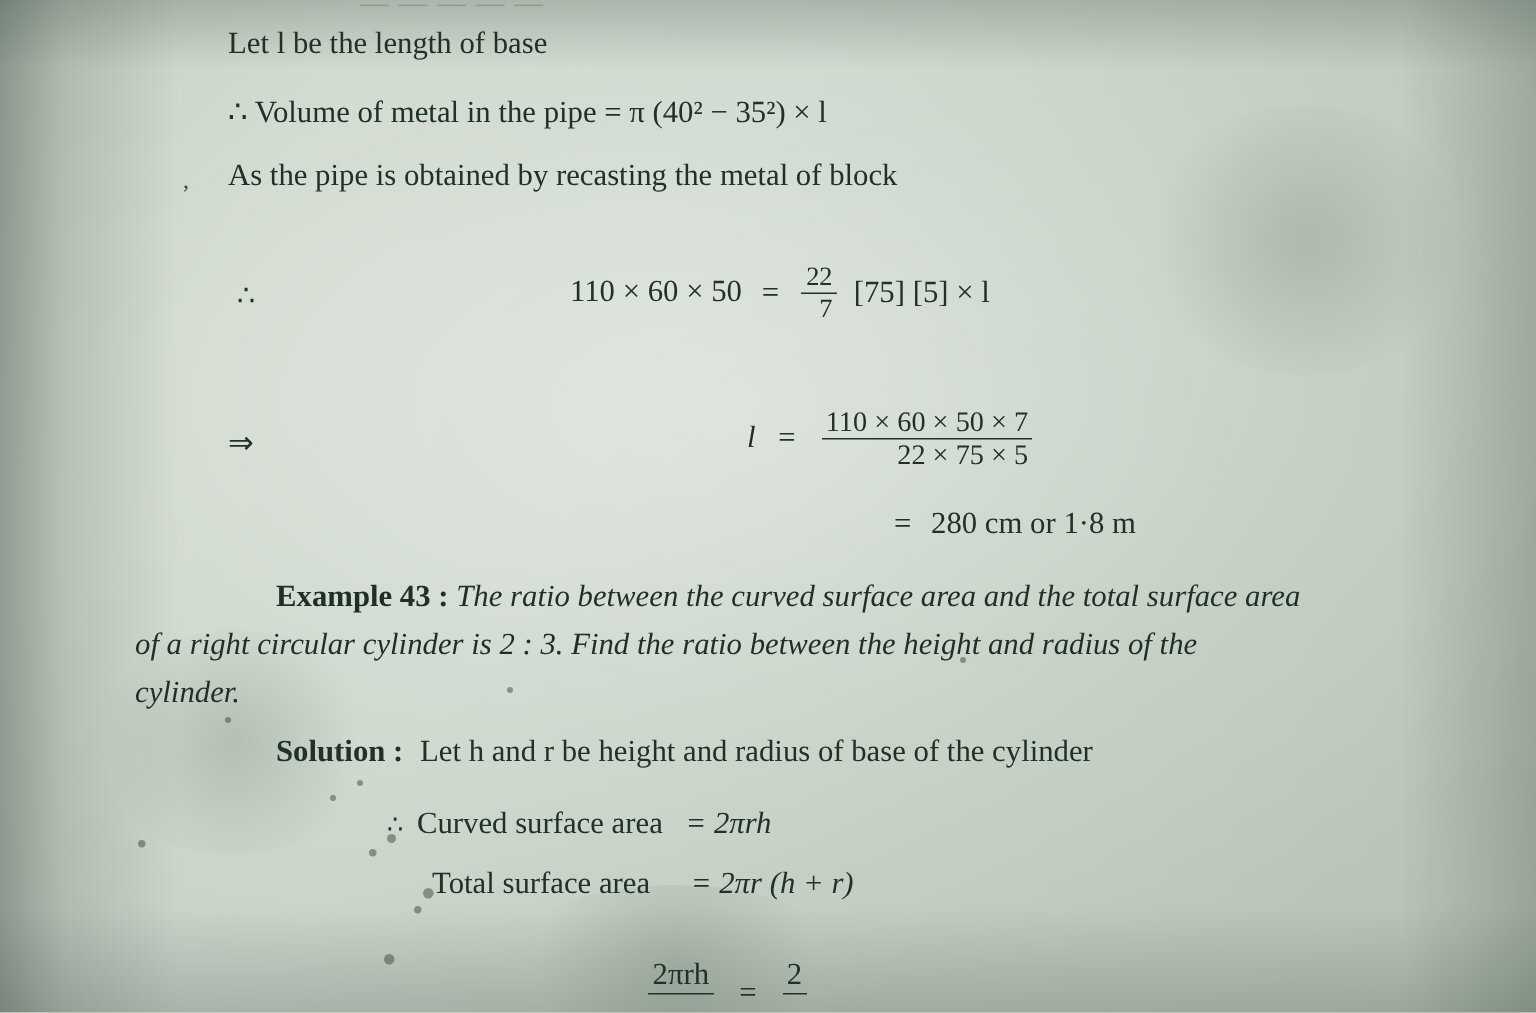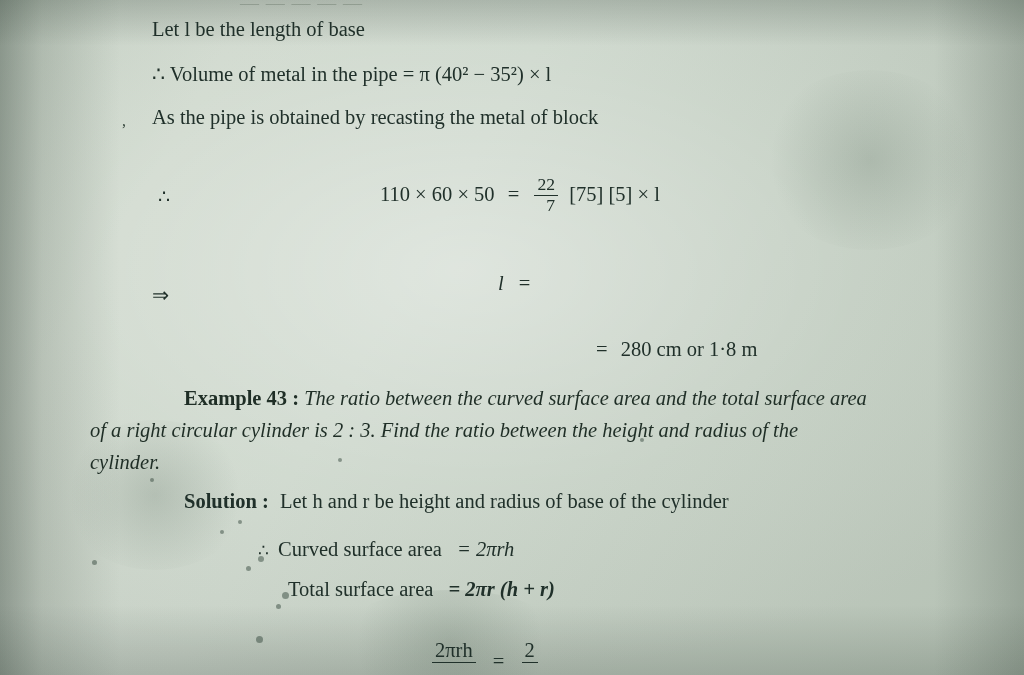--- a/index.html
+++ b/index.html
@@ -176,20 +176,22 @@
       </span>
       <span style="margin-left:4px;">[75] [5] × l</span>
     </div>
 
     <div class="line" style="left:152px; top:283px;">⇒</div>
 
     <div class="line" style="left:498px; top:272px;">
       <span class="ital">l</span>
       <span style="margin:0 10px;">=</span>
       <span class="frac">
+        <span class="num" style="font-size:0.92em;">110 × 60 × 50 × 7</span>
+        <span class="den" style="font-size:0.92em;">22 × 75 × 5</span>
       </span>
     </div>
 
     <div class="line" style="left:596px; top:338px;">
       <span>=</span>
       <span style="margin-left:8px;">280 cm or 1·8 m</span>
     </div>
 
     <div class="para" style="left:152px; top:382px; width:840px;">
       <span class="bold" style="font-style:normal;">Example 43 :</span>
@@ -208,21 +210,21 @@
     </div>
 
     <div class="line" style="left:258px; top:538px;text-align:center;">
       <span style="font-size:17px; margin-right:4px;">∴</span>
       <span>Curved surface area</span>
       <span style="margin-left:10px;" class="ital">= 2πrh</span>
     </div>
 
     <div class="line" style="left:288px; top:578px;">
       <span>Total surface area</span>
-      <span style="margin-left:10px;font-weight:bold;" class="ital">= 2πr (h + r)</span>
+      <span style="margin-left:22px;" class="ital">= 2πr (h + r)</span>
     </div>
 
     <div class="line" style="left:430px; top:640px;">
       <span class="frac">
         <span class="num" style="font-size:1em;">2πrh</span>
         <span class="den" style="font-size:1em; color:transparent;">&nbsp;&nbsp;&nbsp;&nbsp;</span>
       </span>
       <span style="margin:0 10px;">=</span>
       <span class="frac">
         <span class="num" style="font-size:1em;">2</span>

